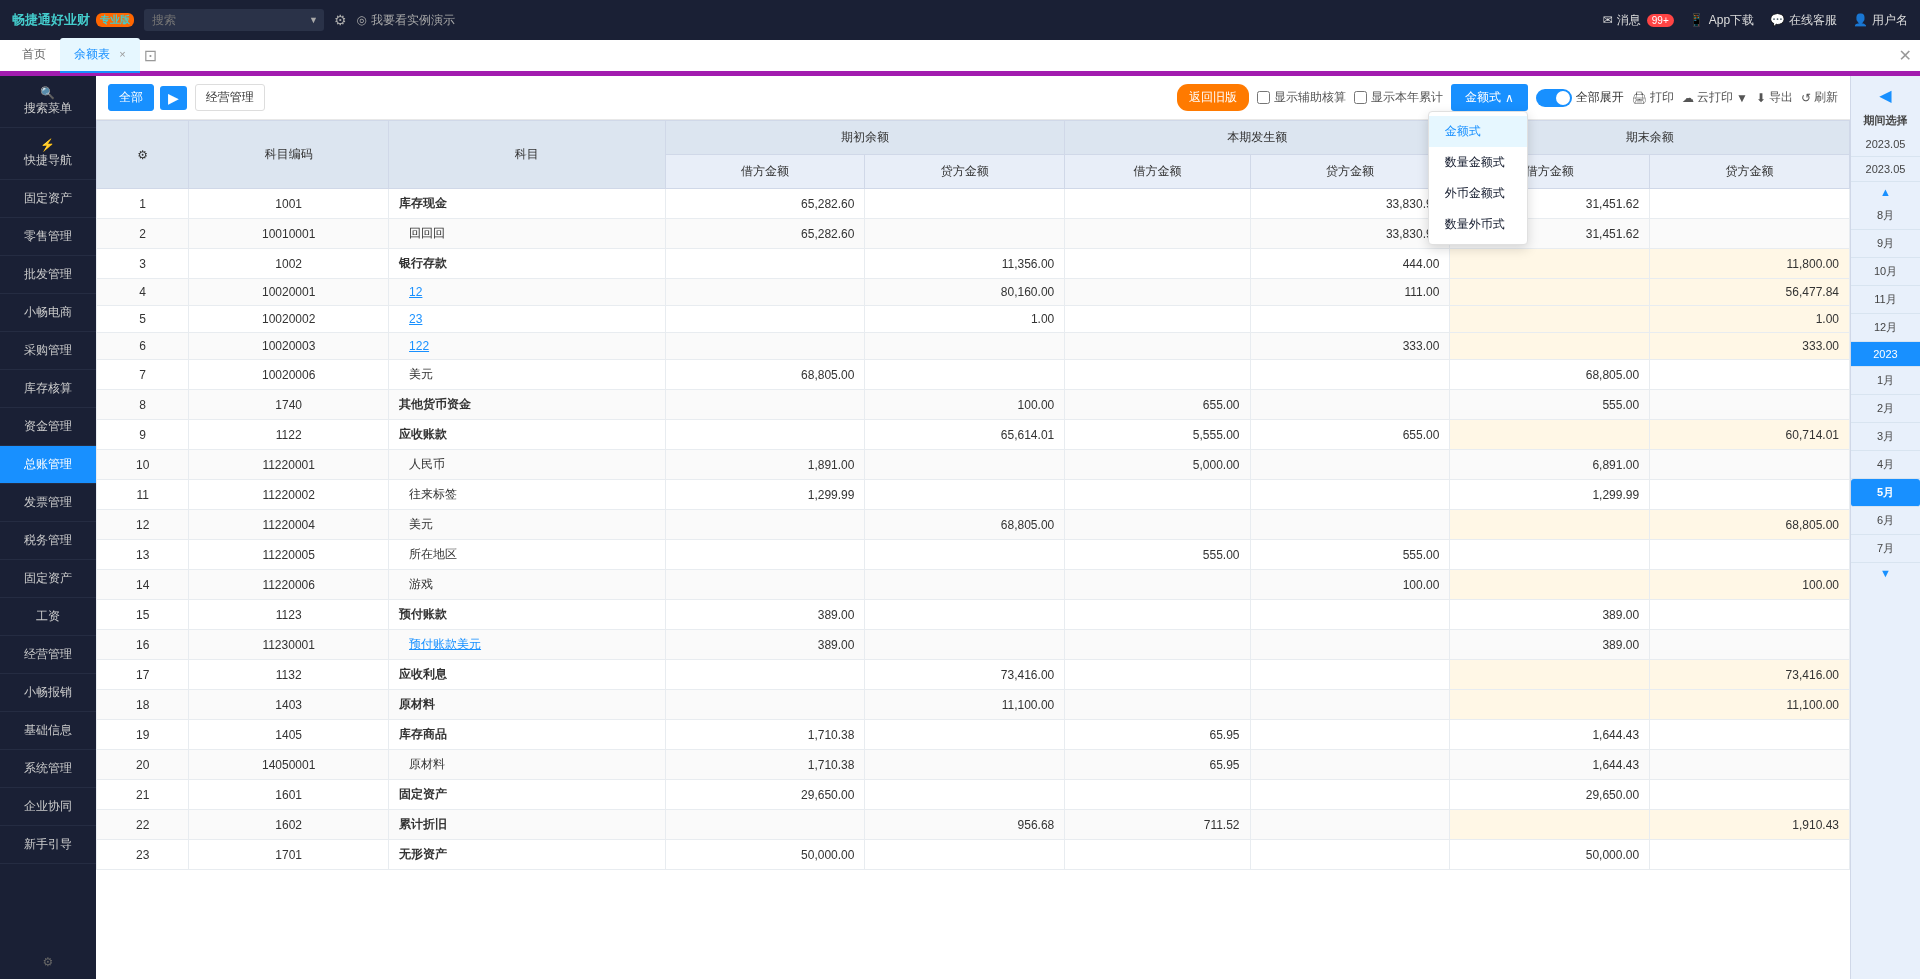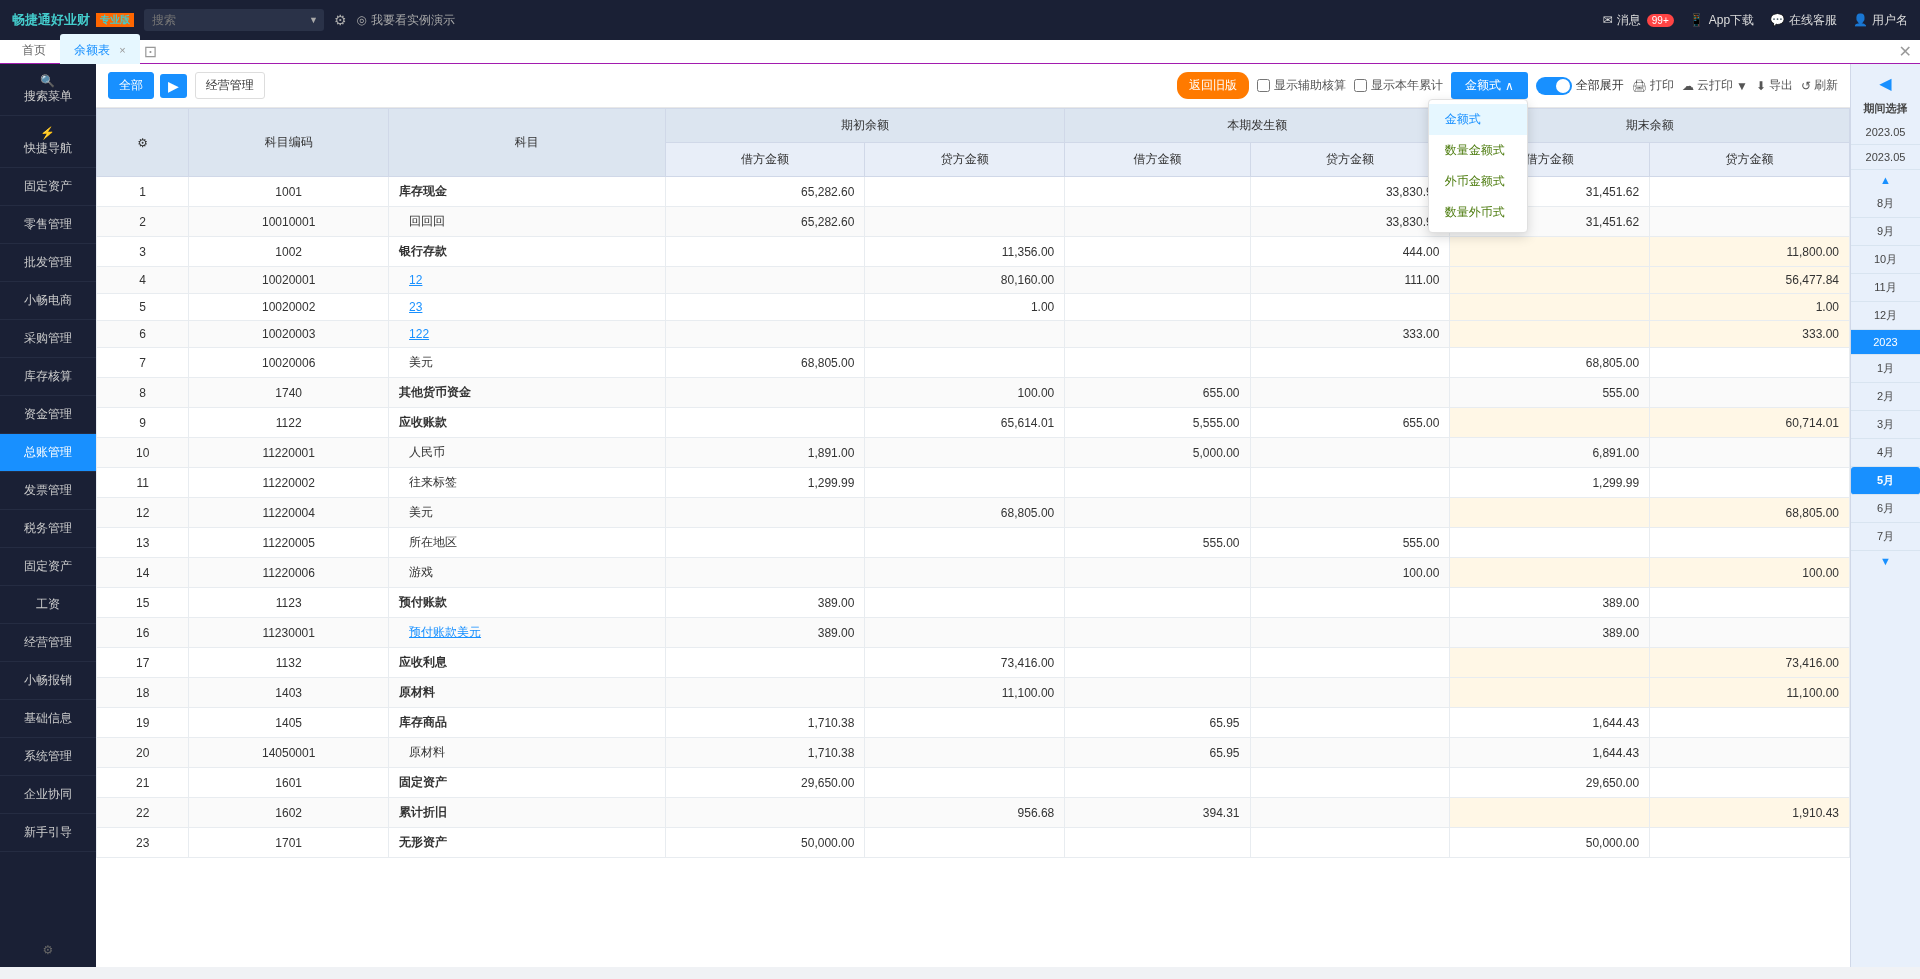--- a/index.html
+++ b/index.html
@@ -2,32 +2,32 @@
 <html><head>
   <meta charset="utf-8">
   <style>
     * { box-sizing: border-box; margin: 0; padding: 0; }
     body { font-family: 'Microsoft YaHei', Arial, sans-serif; font-size: 12px; background: #f0f2f5; color: #333; overflow: hidden; height: 979px; width: 1920px; }
 
     
     .topbar { display: flex; align-items: center; background: #1a2035; height: 40px; padding: 0 12px; color: #fff; justify-content: space-between; }
     .topbar-left { display: flex; align-items: center; gap: 10px; }
     .topbar-logo { color: #4cc; font-size: 13px; font-weight: bold; display: flex; align-items: center; gap: 6px; }
-    .topbar-logo span.version { font-size: 10px; background: #ff6600; padding: 0 4px; border-radius: 0; }
+    .topbar-logo span.version { font-size: 10px; background: #ff6600; padding: 0 4px; border-radius: 6px; }
     .topbar-search { background: #2a3248; border: none; color: #aaa; padding: 4px 28px 4px 8px; border-radius: 3px; width: 180px; font-size: 12px; position: relative; }
     .topbar-search-wrap { position: relative; }
     .topbar-search-wrap::after { content: '▼'; position: absolute; right: 6px; top: 50%; transform: translateY(-50%); color: #aaa; font-size: 9px; }
     .topbar-demo { display: flex; align-items: center; gap: 4px; color: #aaa; font-size: 12px; cursor: pointer; }
     .topbar-right { display: flex; align-items: center; gap: 16px; color: #ddd; font-size: 12px; }
     .topbar-right .badge { background: #ff4444; color: #fff; border-radius: 8px; padding: 1px 5px; font-size: 10px; margin-left: 2px; }
     .topbar-right .item { display: flex; align-items: center; gap: 4px; cursor: pointer; }
     .settings-icon { color: #aaa; cursor: pointer; font-size: 14px; }
 
     
-    .tabbar { display: flex; align-items: center; background: #fff; border-bottom: 1px solid #a21caf; height: 24px; padding: 0 8px; }
+    .tabbar { display: flex; align-items: center; background: #fff; border-bottom: 5px solid #a21caf; height: 36px; padding: 0 8px; }
     .tab { padding: 8px 14px; font-size: 12px; cursor: pointer; color: #666; border-bottom: 2px solid transparent; }
     .tab.active { color: #1890ff; border-bottom: 2px solid #1890ff; background: #e6f7ff; border-radius: 3px 3px 0 0; }
     .tab .close { margin-left: 6px; color: #999; font-size: 11px; }
     .tab-close-all { margin-left: auto; color: #999; font-size: 16px; cursor: pointer; }
     .tab-expand { color: #999; font-size: 16px; cursor: pointer; margin-left: 4px; }
 
     
     .main-layout { display: flex; height: calc(979px - 40px - 36px); }
 
     
@@ -52,21 +52,21 @@
     .checkbox-label { display: flex; align-items: center; gap: 4px; font-size: 12px; color: #555; cursor: pointer; }
     .btn-jinaeshi { background: #1890ff; color: #fff; border: none; padding: 5px 14px; border-radius: 3px; font-size: 12px; cursor: pointer; display: flex; align-items: center; gap: 4px; }
     .btn-toggle { display: flex; align-items: center; gap: 4px; }
     .toggle-switch { width: 36px; height: 18px; background: #1890ff; border-radius: 9px; position: relative; cursor: pointer; }
     .toggle-switch::after { content: ''; position: absolute; width: 14px; height: 14px; background: #fff; border-radius: 50%; top: 2px; right: 2px; }
     .btn-icon { background: none; border: none; color: #555; font-size: 12px; cursor: pointer; display: flex; align-items: center; gap: 3px; }
 
     
     .dropdown-container { position: relative; }
     .dropdown-menu { position: absolute; top: 100%; right: 0; background: #fff; border: 1px solid #e0e0e0; border-radius: 4px; box-shadow: 0 4px 12px rgba(0,0,0,0.15); z-index: 100; min-width: 100px; padding: 4px 0; }
-    .dropdown-item { padding: 7px 16px; font-size: 12px; cursor: pointer; color: #4d7c0f; white-space: nowrap; }
+    .dropdown-item { padding: 7px 16px; font-size: 12px; cursor: pointer; color: #0f172a; white-space: nowrap; }
     .dropdown-item.active { color: #1890ff; background: #e6f7ff; }
 
     
     .table-wrap { flex: 1; overflow: auto; background: #fff; margin: 0; }
     table { width: 100%; border-collapse: collapse; font-size: 12px; }
     thead tr { background: #dce5f0; }
     thead th { padding: 8px 10px; border: 1px solid #d0d8e8; color: #333; font-weight: 500; text-align: center; white-space: nowrap; }
     thead th.sub { background: #e8eef8; }
     tbody tr { background: #fff; }
     tbody tr:nth-child(even) { background: #fafafa; }
@@ -562,21 +562,21 @@
       <td class="number"></td>
     </tr>
             <tr>
       <td class="center">22</td>
       <td class="center">1602</td>
       <td style="">
         <span class="bold-text">累计折旧</span>
       </td>
       <td class="number"></td>
       <td class="number">956.68</td>
-      <td class="number">394.31</td>
+      <td class="number">711.52</td>
       <td class="number"></td>
       <td class="highlight"></td>
       <td class="highlight">1,910.43</td>
     </tr>
             <tr>
       <td class="center">23</td>
       <td class="center">1701</td>
       <td style="">
         <span class="bold-text">无形资产</span>
       </td>

